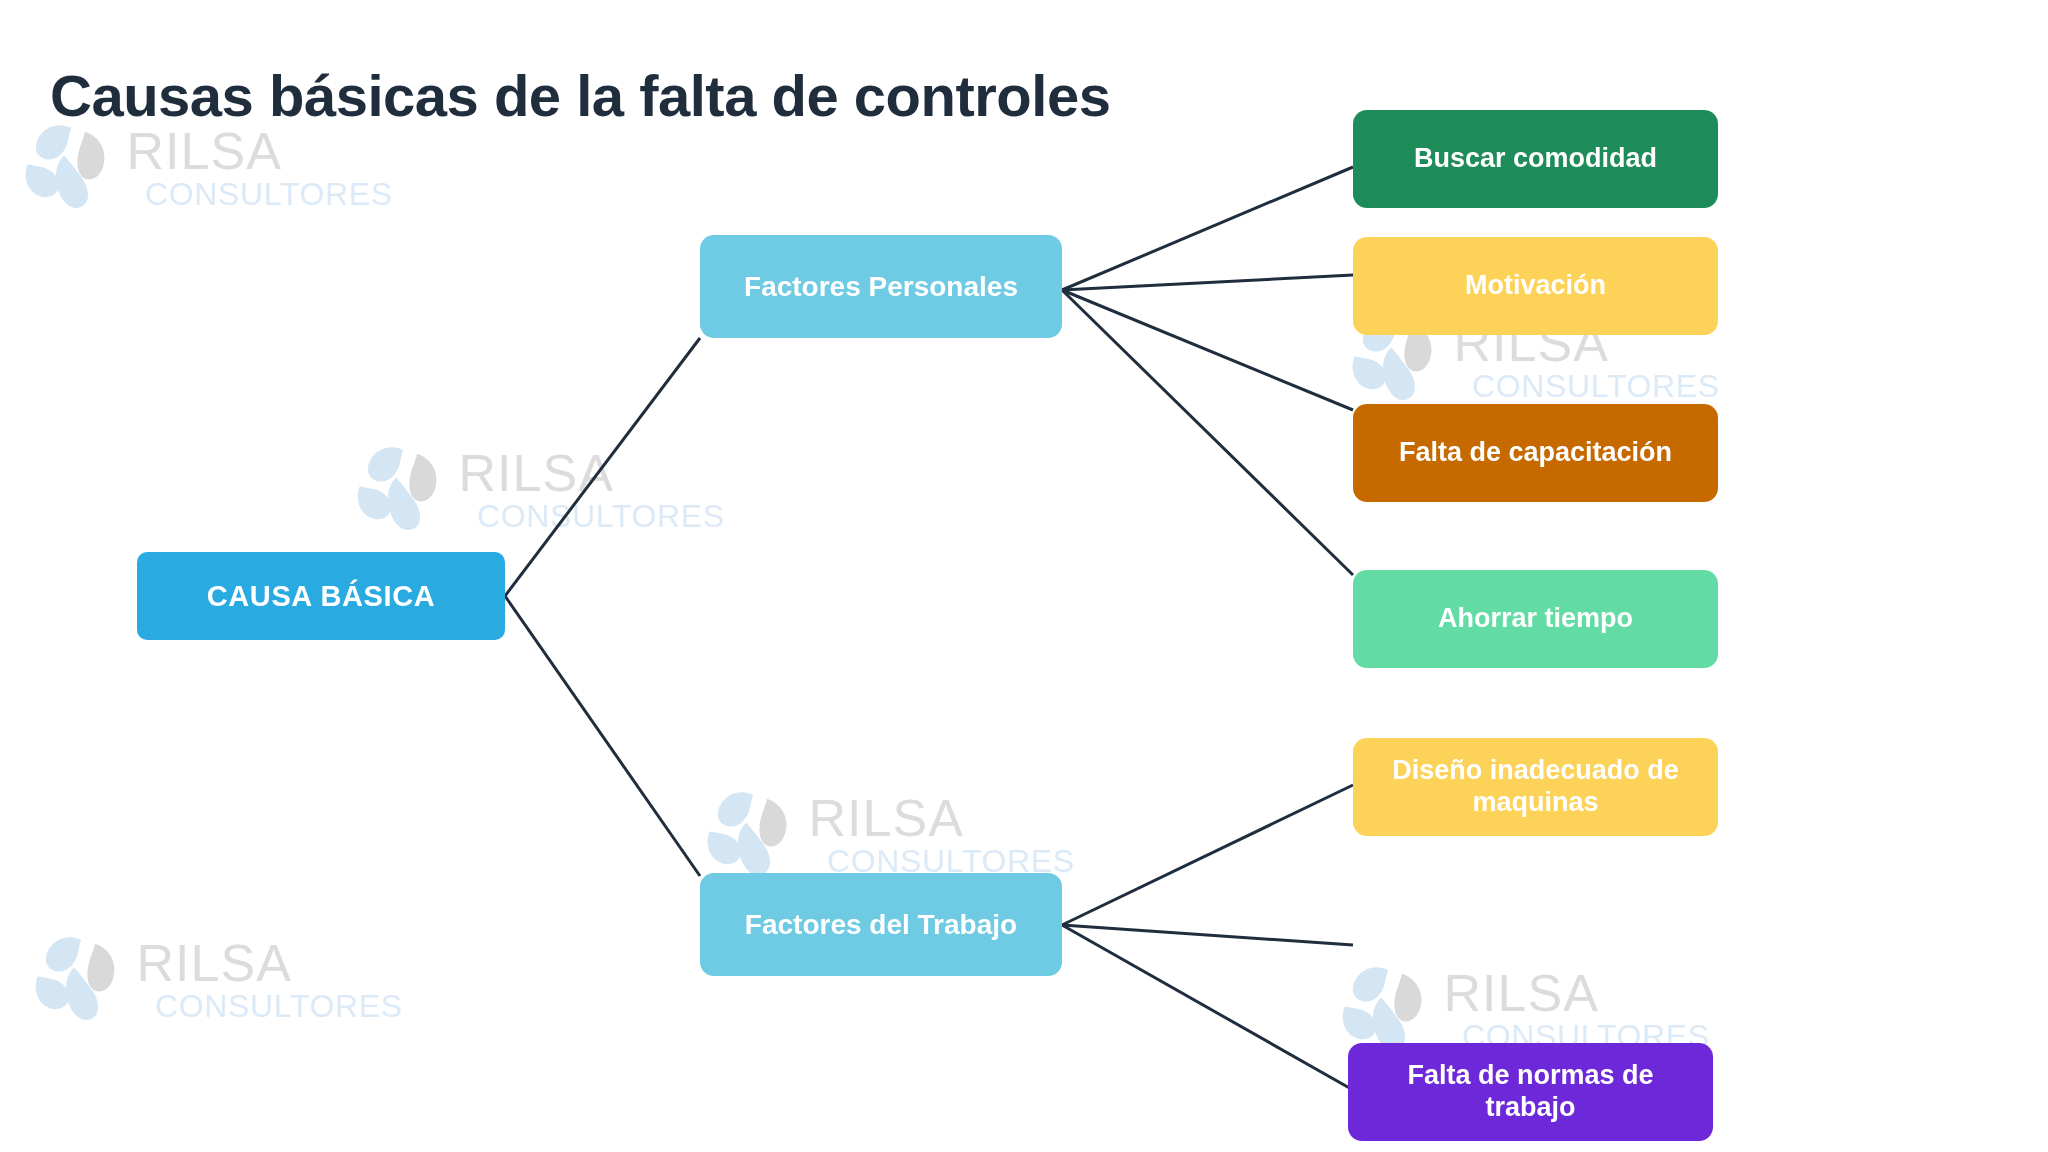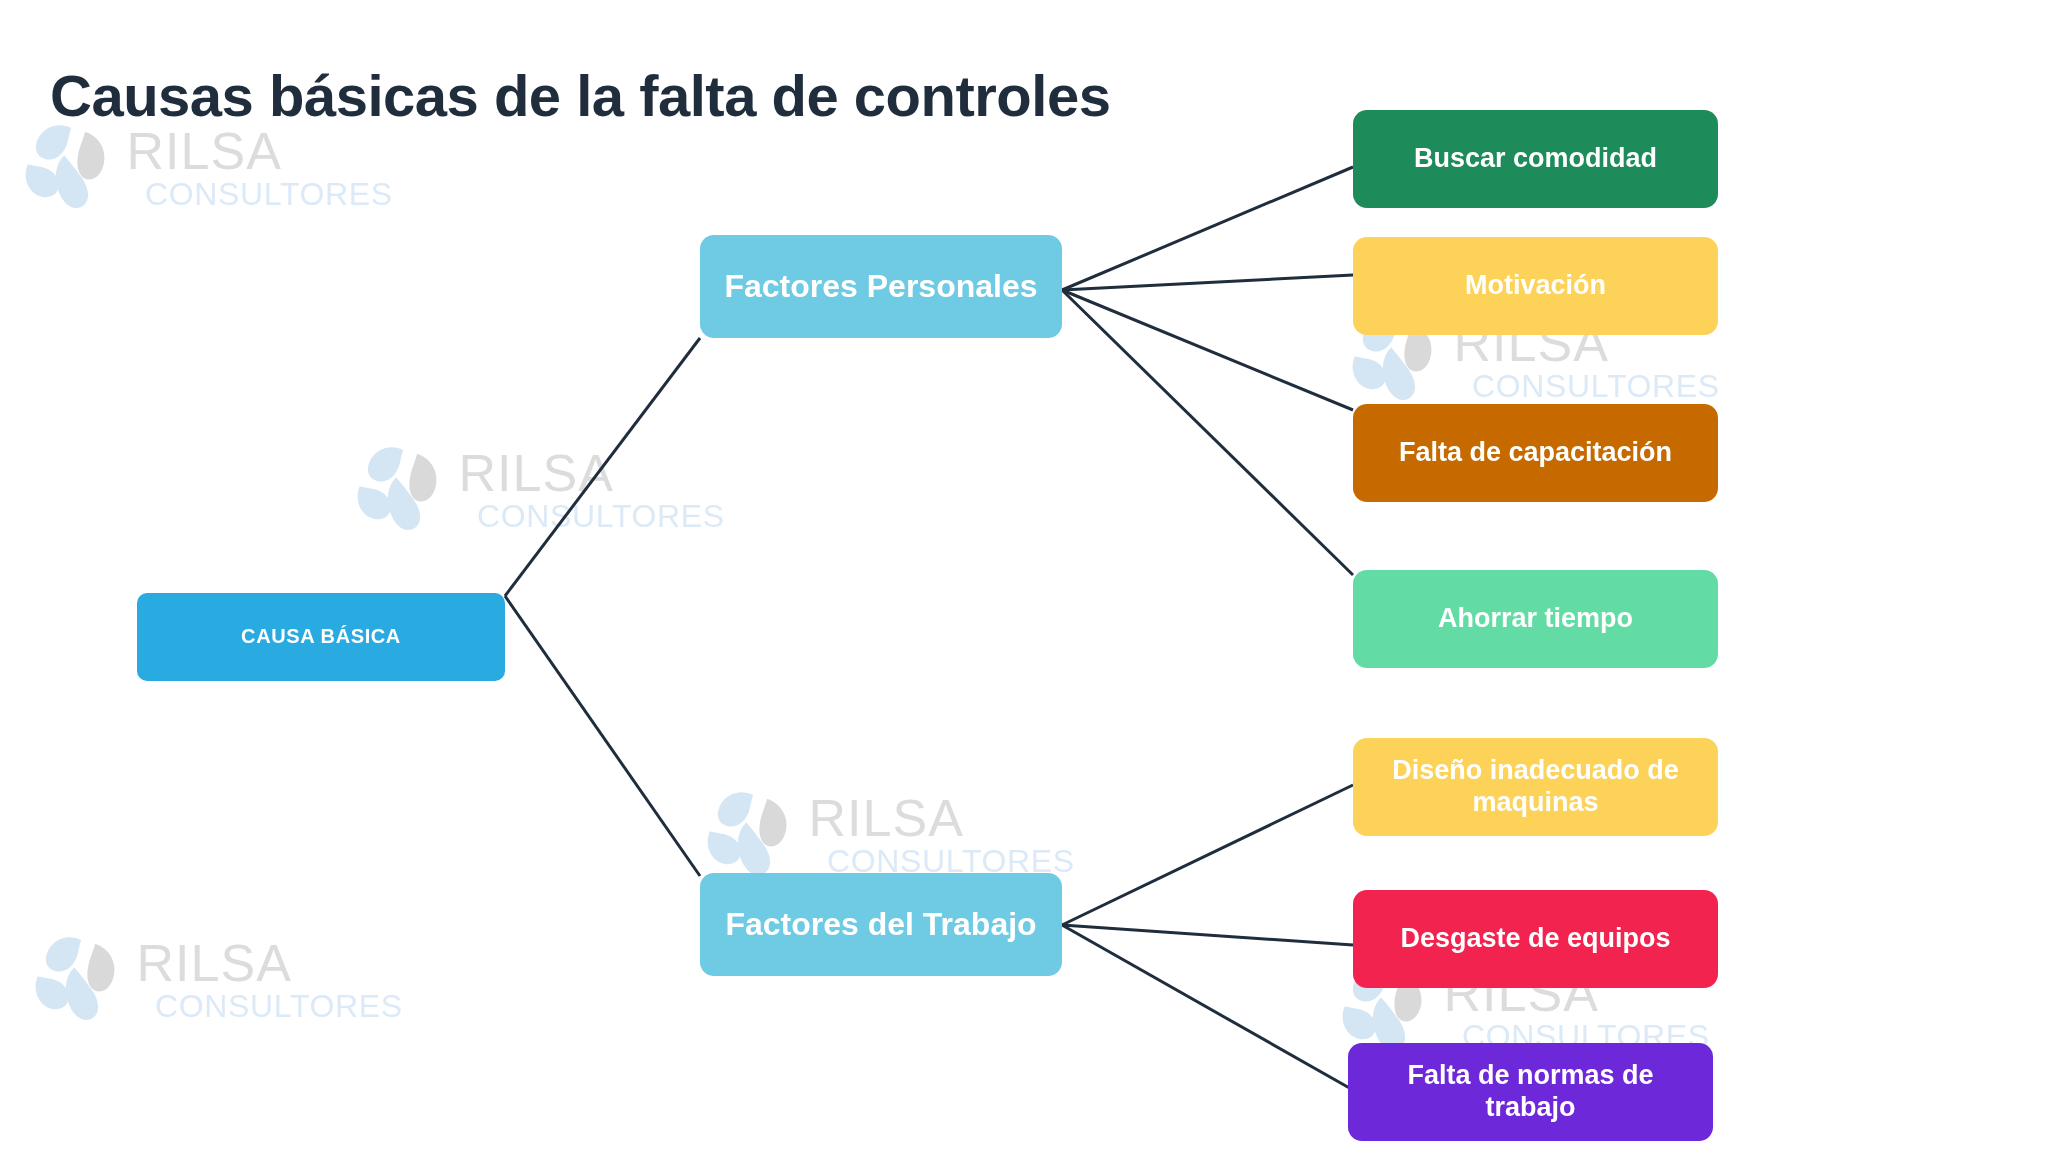--- a/index.html
+++ b/index.html
@@ -94,27 +94,26 @@
     text-align: center;
     border-radius: 14px;
     color: #ffffff;
     font-weight: bold;
     box-sizing: border-box;
     padding: 4px 14px;
     z-index: 5;
     line-height: 1.18;
   }
   .node-root {
-    font-size: 20px;
+    font-size: 29px;
     letter-spacing: 0.6px;
     border-radius: 10px;
-    margin-top: 41px;
   }
   .node-branch {
-    font-size: 32px;
+    font-size: 28px;
   }
   .node-leaf {
     font-size: 27px;
   }
 </style>
 </head>
 <body>
 
 <div id="canvas">
 
@@ -222,17 +221,16 @@
   <div class="node node-leaf" style="left:1353px; top:74px; width:365px; height:98px; background:#1E8C5A;margin-top:36px;">Buscar comodidad</div>
 
   <div class="node node-leaf" style="left:1353px; top:237px; width:365px; height:98px; background:#FCD258;">Motivación</div>
 
   <div class="node node-leaf" style="left:1353px; top:404px; width:365px; height:98px; background:#C66A00;">Falta de capacitación</div>
 
   <div class="node node-leaf" style="left:1353px; top:570px; width:365px; height:98px; background:#62DBA4;">Ahorrar tiempo</div>
 
   <div class="node node-leaf" style="left:1353px; top:738px; width:365px; height:98px; background:#FCD258;">Diseño inadecuado de maquinas</div>
 
-  <div class="node node-leaf" style="left:1353px; top:890px; width:365px; height:98px; background:#F2234F;">Desgaste de equipos</div>
 
   <div class="node node-leaf" style="left:1348px; top:1043px; width:365px; height:98px; background:#6d28d9;">Falta de normas de trabajo</div>
 
 </div>
 
 </body></html>

